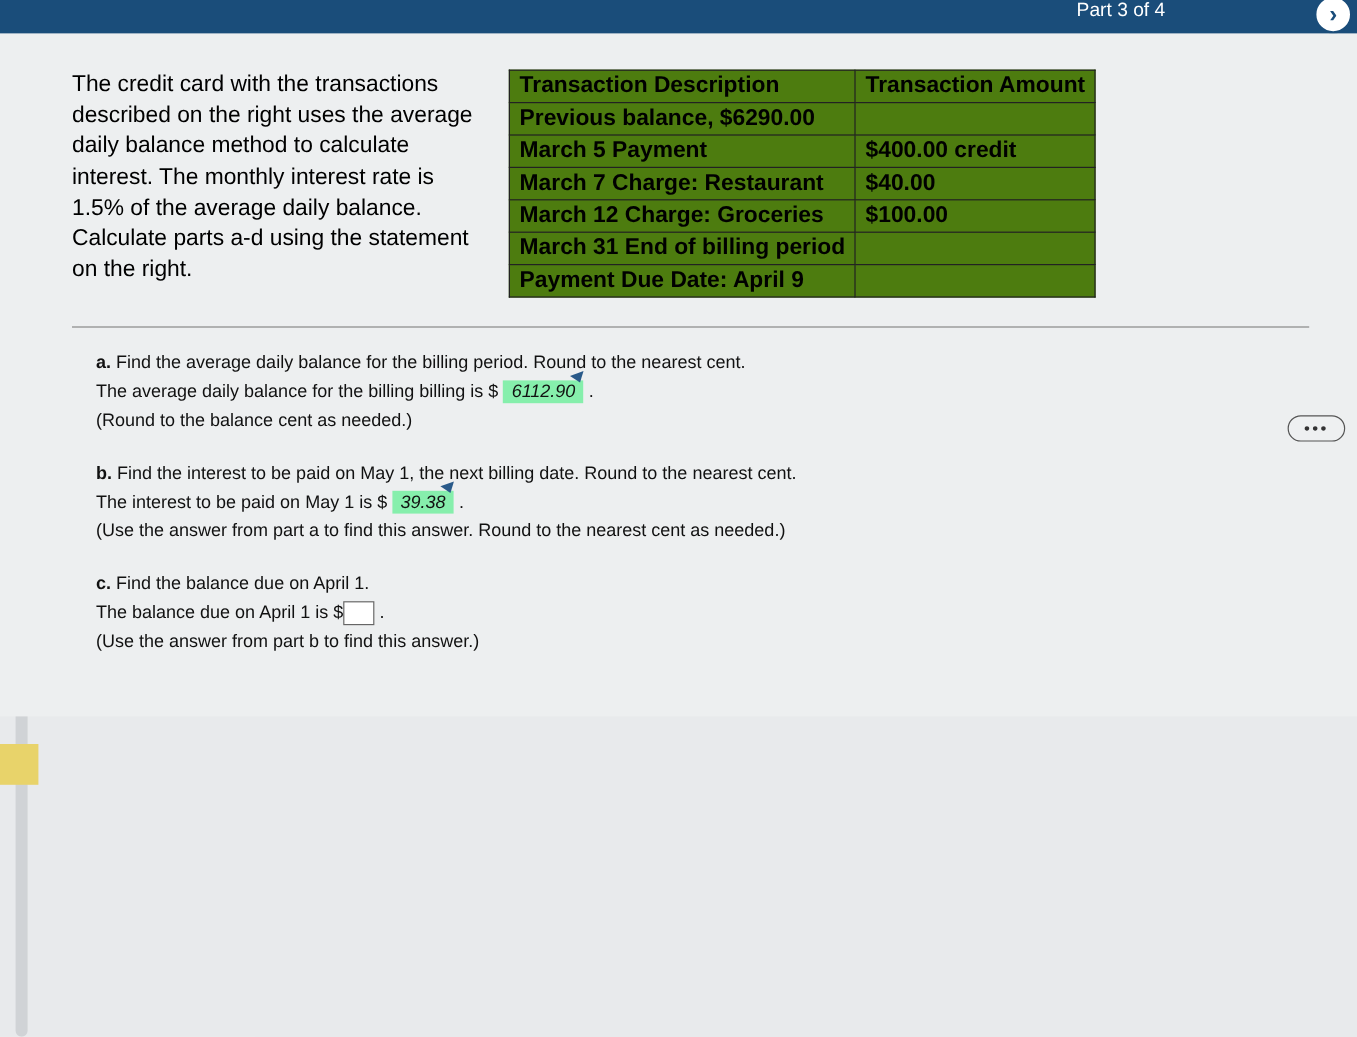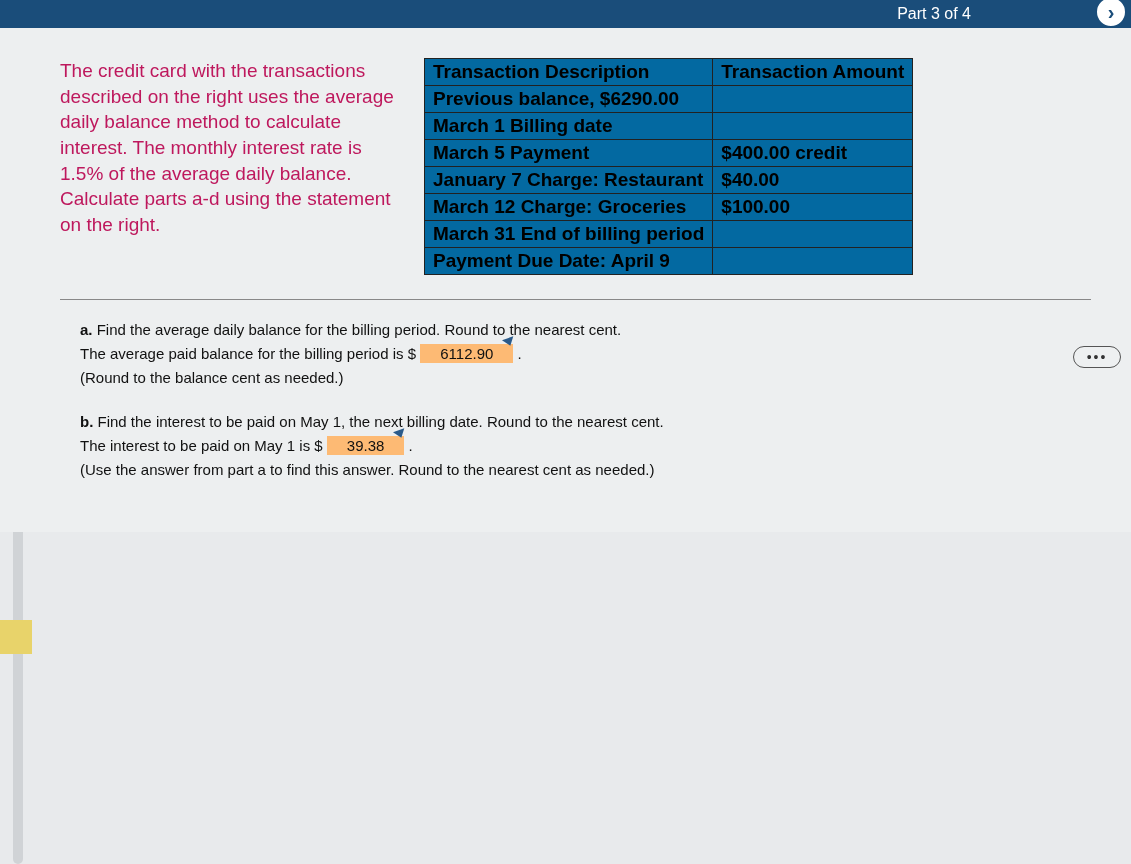--- a/index.html
+++ b/index.html
@@ -9,21 +9,21 @@
     width: 1131px;
     height: 864px;
     overflow: hidden;
     position: relative;
   }
   .top-bar {
     background: #1a4d7a;
     height: 28px;
     display: flex;
     justify-content: flex-end;
-    align-items: center;
+    align-items: flex-start;
     padding-right: 30px;
     color: #fff;
     font-size: 16px;
   }
   .top-bar .part-label { margin-right: 130px; }
   .next-btn {
     width: 32px; height: 32px;
     background: #fff;
     border-radius: 50%;
     color: #1a4d7a;
@@ -54,26 +54,26 @@
     width: 10px; height: 120px; background: #333;
     border-radius: 5px; position: absolute; top: 0;
   }
   .top-row {
     display: flex; gap: 24px; align-items: flex-start;
   }
   .problem-text {
     flex: 0 0 340px;
     font-size: 19px;
     line-height: 1.35;
-    color: #be185d;
+    color: #000000;
   }
   table.trans {
     border-collapse: collapse;
     font-size: 19px;
-    background: #0369a1;
+    background: #4d7c0f;
   }
   table.trans th, table.trans td {
     border: 1px solid #222;
     padding: 2px 8px;
     text-align: left;
     font-weight: bold;
   }
   table.trans th { font-weight: bold; }
   .divider {
     border: none; border-top: 1px solid #888;
@@ -84,23 +84,24 @@
     width: 48px; height: 22px;
     border: 1.5px solid #555; border-radius: 11px;
     background: #eef0f1;
     display: flex; align-items: center; justify-content: center;
     font-size: 14px; letter-spacing: 2px; color: #333;
   }
   .qa { font-size: 15px; line-height: 1.6; color: #111; padding-left: 20px; }
   .qa .part { margin-bottom: 20px; }
   .qa b { font-weight: bold; }
   .answer-box {
-    background: #fdba74;
-    padding: 1px 20px;
+    background: #86efac;
+    padding: 1px 7px;
     position: relative;
+    font-style: italic;
   }
   .answer-box::after {
     content: '';
     position: absolute; right: -2px; top: -6px;
     width: 0; height: 0;
     border-left: 6px solid transparent;
     border-right: 6px solid transparent;
     border-top: 8px solid #2a5a8a;
     transform: rotate(-20deg);
   }
@@ -147,29 +148,25 @@
       <tbody>
           <tr>
         <th>Transaction Description</th>
         <th>Transaction Amount</th>
       </tr>
       <tr>
             <td>Previous balance, $6290.00</td>
             <td></td>
           </tr>
       <tr>
-            <td>March 1 Billing date</td>
-            <td></td>
-          </tr>
-      <tr>
             <td>March 5 Payment</td>
             <td>$400.00 credit</td>
           </tr>
       <tr>
-            <td>January 7 Charge: Restaurant</td>
+            <td>March 7 Charge: Restaurant</td>
             <td>$40.00</td>
           </tr>
       <tr>
             <td>March 12 Charge: Groceries</td>
             <td>$100.00</td>
           </tr>
       <tr>
             <td>March 31 End of billing period</td>
             <td></td>
           </tr>
@@ -184,28 +181,35 @@
   <hr class="divider">
 
   <div class="more-pill">
     <span>•••</span>
   </div>
 
   <div class="qa">
     <div class="part">
       <div><b>a.</b><span> Find the average daily balance for the billing period.  Round to the nearest cent.</span></div>
       <div>
-        <span>The average paid balance for the billing period is $ </span><span class="answer-box">6112.90</span><span> .</span>
+        <span>The average daily balance for the billing billing is $ </span><span class="answer-box">6112.90</span><span> .</span>
       </div>
       <div>(Round to the balance cent as needed.)</div>
     </div>
 
     <div class="part">
       <div><b>b.</b><span> Find the interest to be paid on May 1, the next billing date.  Round to the nearest cent.</span></div>
       <div>
         <span>The interest to be paid on May 1 is $ </span><span class="answer-box">39.38</span><span> .</span>
       </div>
       <div>(Use the answer from part a to find this answer. Round to the nearest cent as needed.)</div>
     </div>
 
+    <div class="part">
+      <div><b>c.</b><span> Find the balance due on April 1.</span></div>
+      <div>
+        <span>The balance due on April 1 is $</span><span class="empty-box"></span><span> .</span>
+      </div>
+      <div>(Use the answer from part b to find this answer.)</div>
+    </div>
   </div>
 
 </div>
 
 </body></html>

